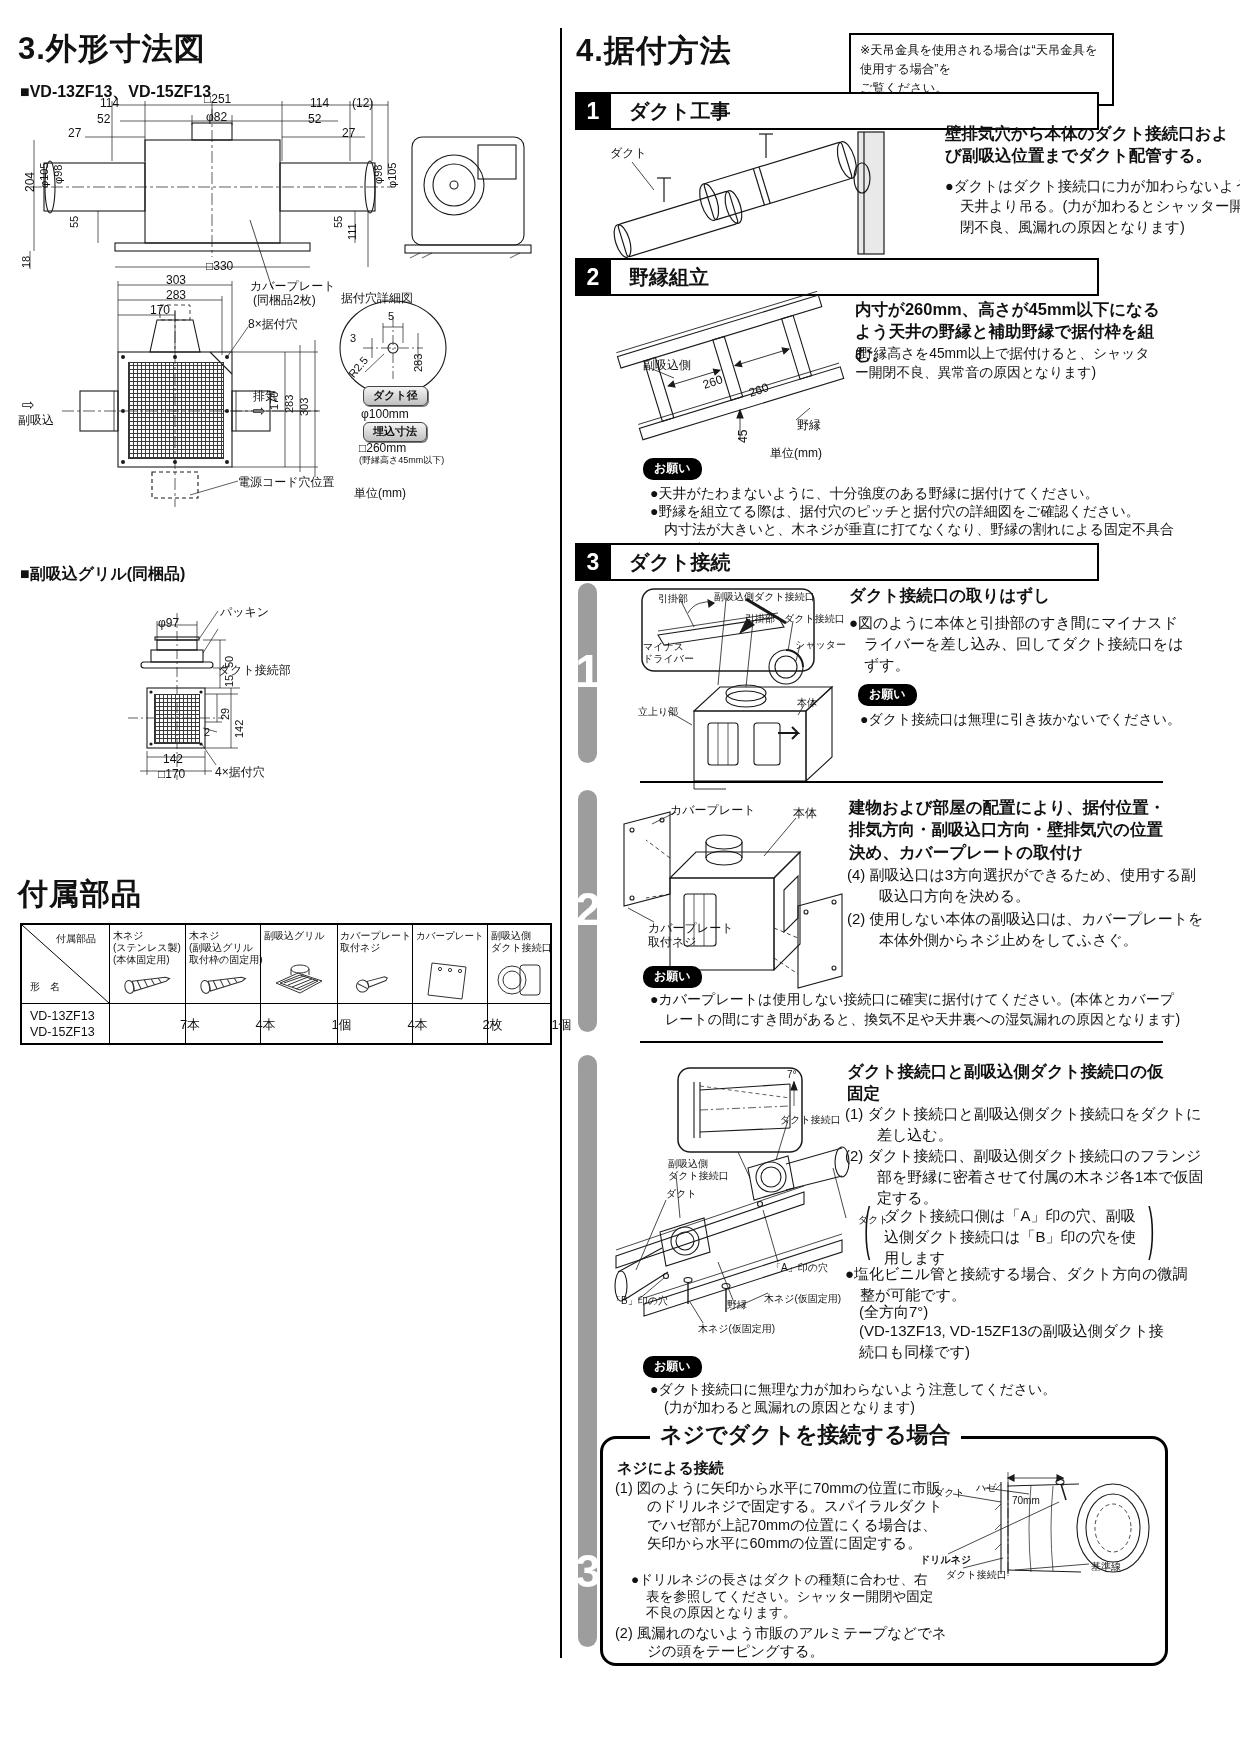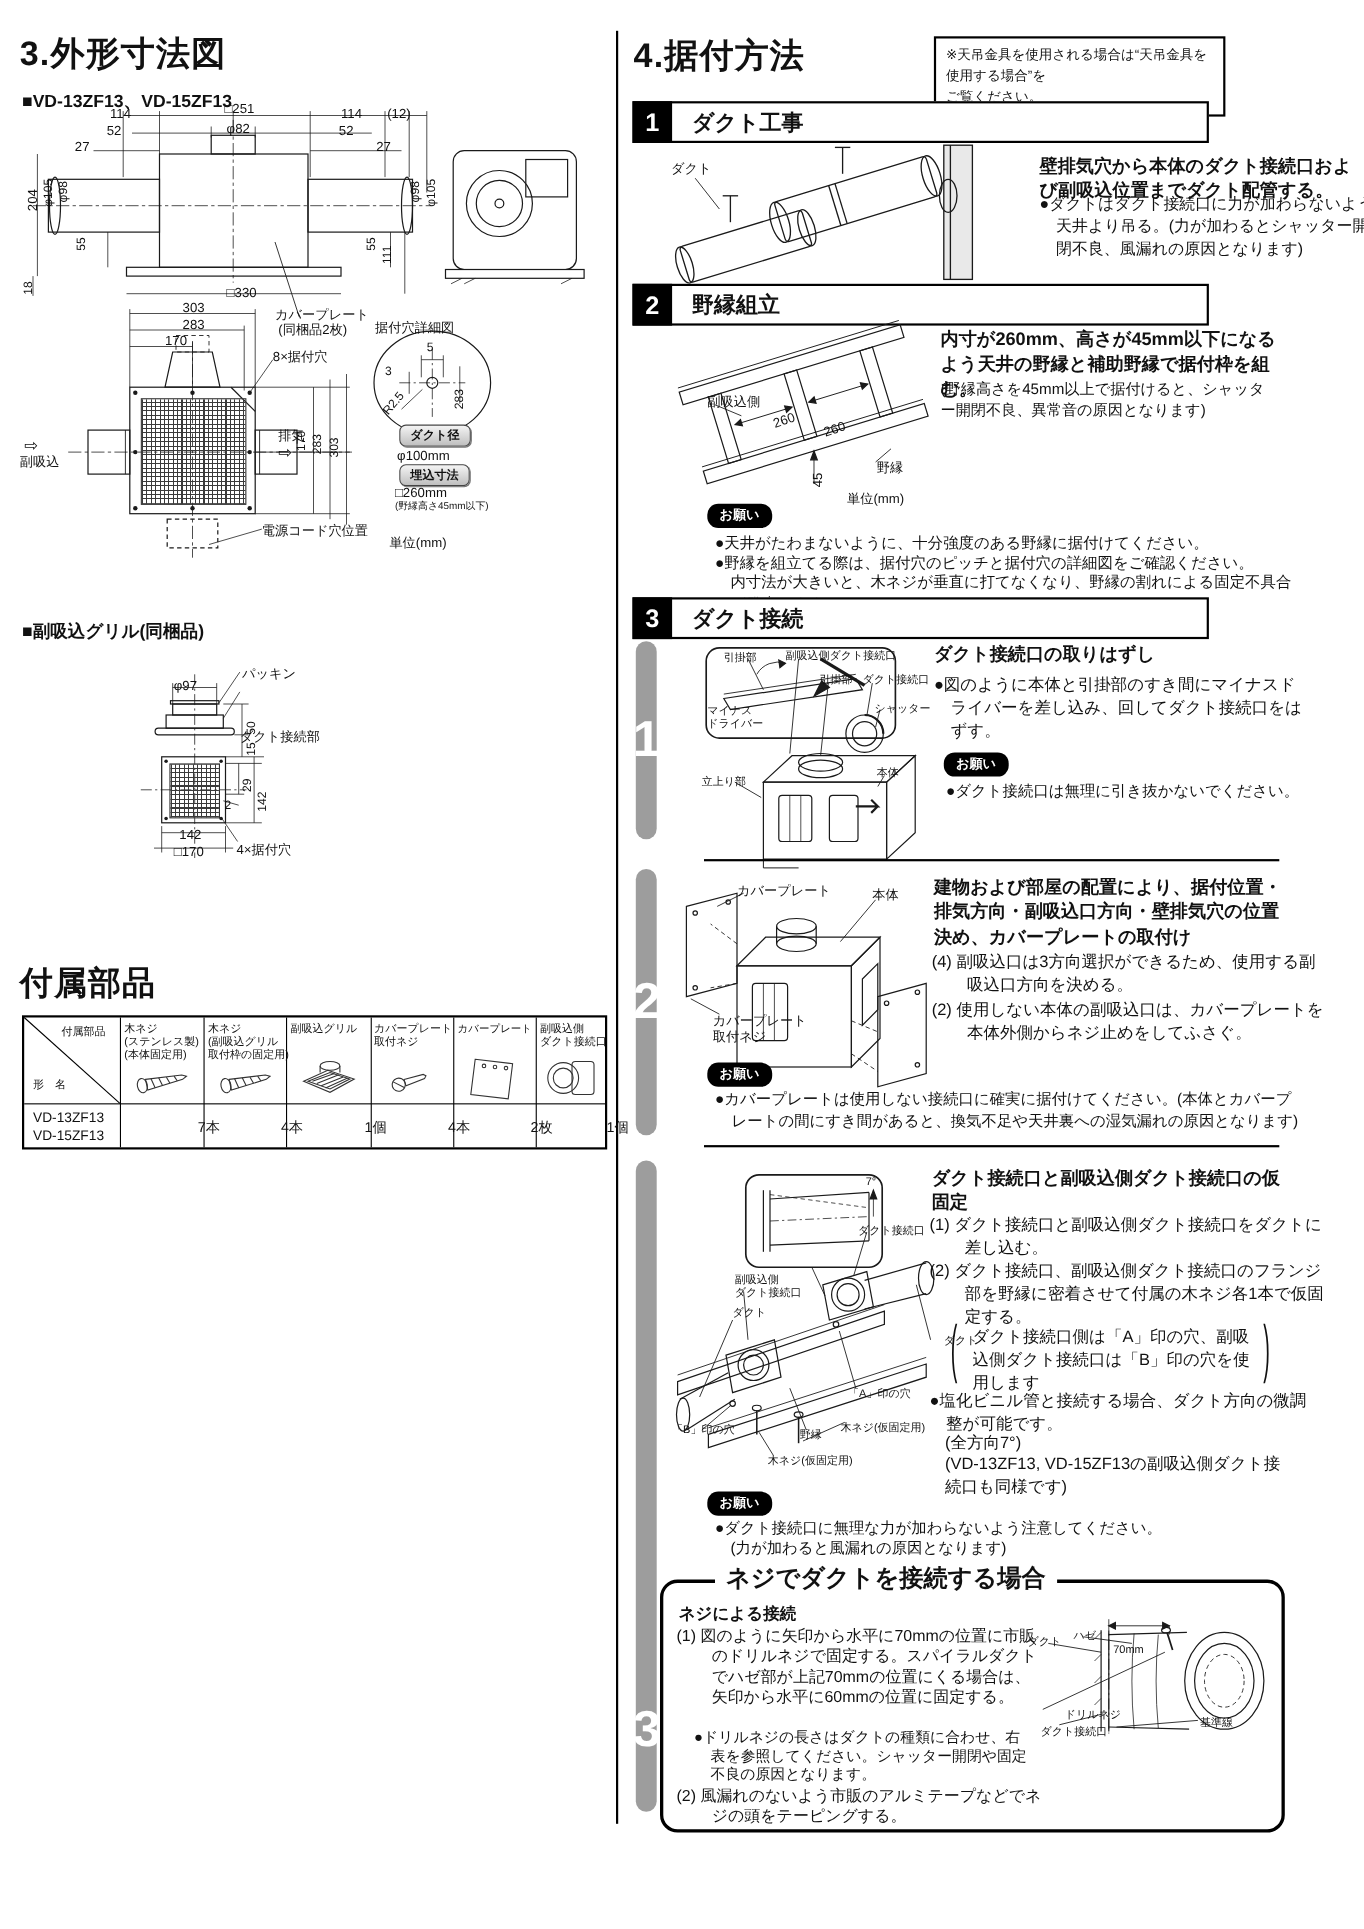--- a/index.html
+++ b/index.html
@@ -371,21 +371,21 @@
     <g transform="translate(78,98) rotate(-17)">
       <rect x="-58" y="-17" width="116" height="34" rx="3"></rect>
       <ellipse cx="58" cy="0" rx="7" ry="17"></ellipse>
         <ellipse cx="-58" cy="0" rx="7" ry="17"></ellipse>
     </g>
     <line x1="64" y1="52" x2="64" y2="76"></line>
       <line x1="57" y1="52" x2="71" y2="52"></line>
     <line x1="32" y1="36" x2="54" y2="64" stroke-width="0.8"></line>
   </svg>
   <div class="lbl s12" style="left:610px;top:147px;">ダクト</div>
-  <div class="lead" style="left:945px;top:140px;width:293px;">壁排気穴から本体のダクト接続口および副吸込位置までダクト配管する。</div>
+  <div class="lead" style="left:945px;top:122px;width:293px;">壁排気穴から本体のダクト接続口および副吸込位置までダクト配管する。</div>
   <div class="txt bullet" style="left:945px;top:176px;width:290px;font-size:14.5px;">●ダクトはダクト接続口に力が加わらないよう天井より吊る。(力が加わるとシャッター開閉不良、風漏れの原因となります)</div>
 
   <div class="step-head" style="top:258px;">
     <div class="step-num">2</div>
     <div class="step-title">野縁組立</div>
   </div>
   <svg style="left:628px;top:298px;" width="215" height="155" viewBox="0 0 215 155" stroke="#1a1a1a" fill="none" stroke-width="1.1">
     <g transform="rotate(-17 107 77)">
       <rect x="0" y="25" width="210" height="12"></rect>
         <line x1="0" y1="21" x2="210" y2="21" stroke-width="0.8"></line>
@@ -620,18 +620,18 @@
       <line x1="50" y1="24" x2="98" y2="32"></line>
         <line x1="82" y1="18" x2="126" y2="24"></line>
       <line x1="45" y1="84" x2="156" y2="32"></line>
         <line x1="60" y1="98" x2="100" y2="88"></line>
       <line x1="186" y1="94" x2="112" y2="100"></line>
     </g>
   </svg>
   <div class="lbl s10" style="left:934px;top:1487px;">ダクト</div>
   <div class="lbl s10" style="left:976px;top:1482px;">ハゼ</div>
   <div class="lbl s10" style="left:1012px;top:1495px;">70mm</div>
-  <div class="lbl s10" style="left:968px;top:1554px;">ドリルネジ</div>
+  <div class="lbl s10" style="left:920px;top:1554px;font-weight:bold;">ドリルネジ</div>
   <div class="lbl s10" style="left:946px;top:1569px;">ダクト接続口</div>
   <div class="lbl s10" style="left:1091px;top:1561px;">基準線</div>
 
 
 </div>
 
 </body></html>

